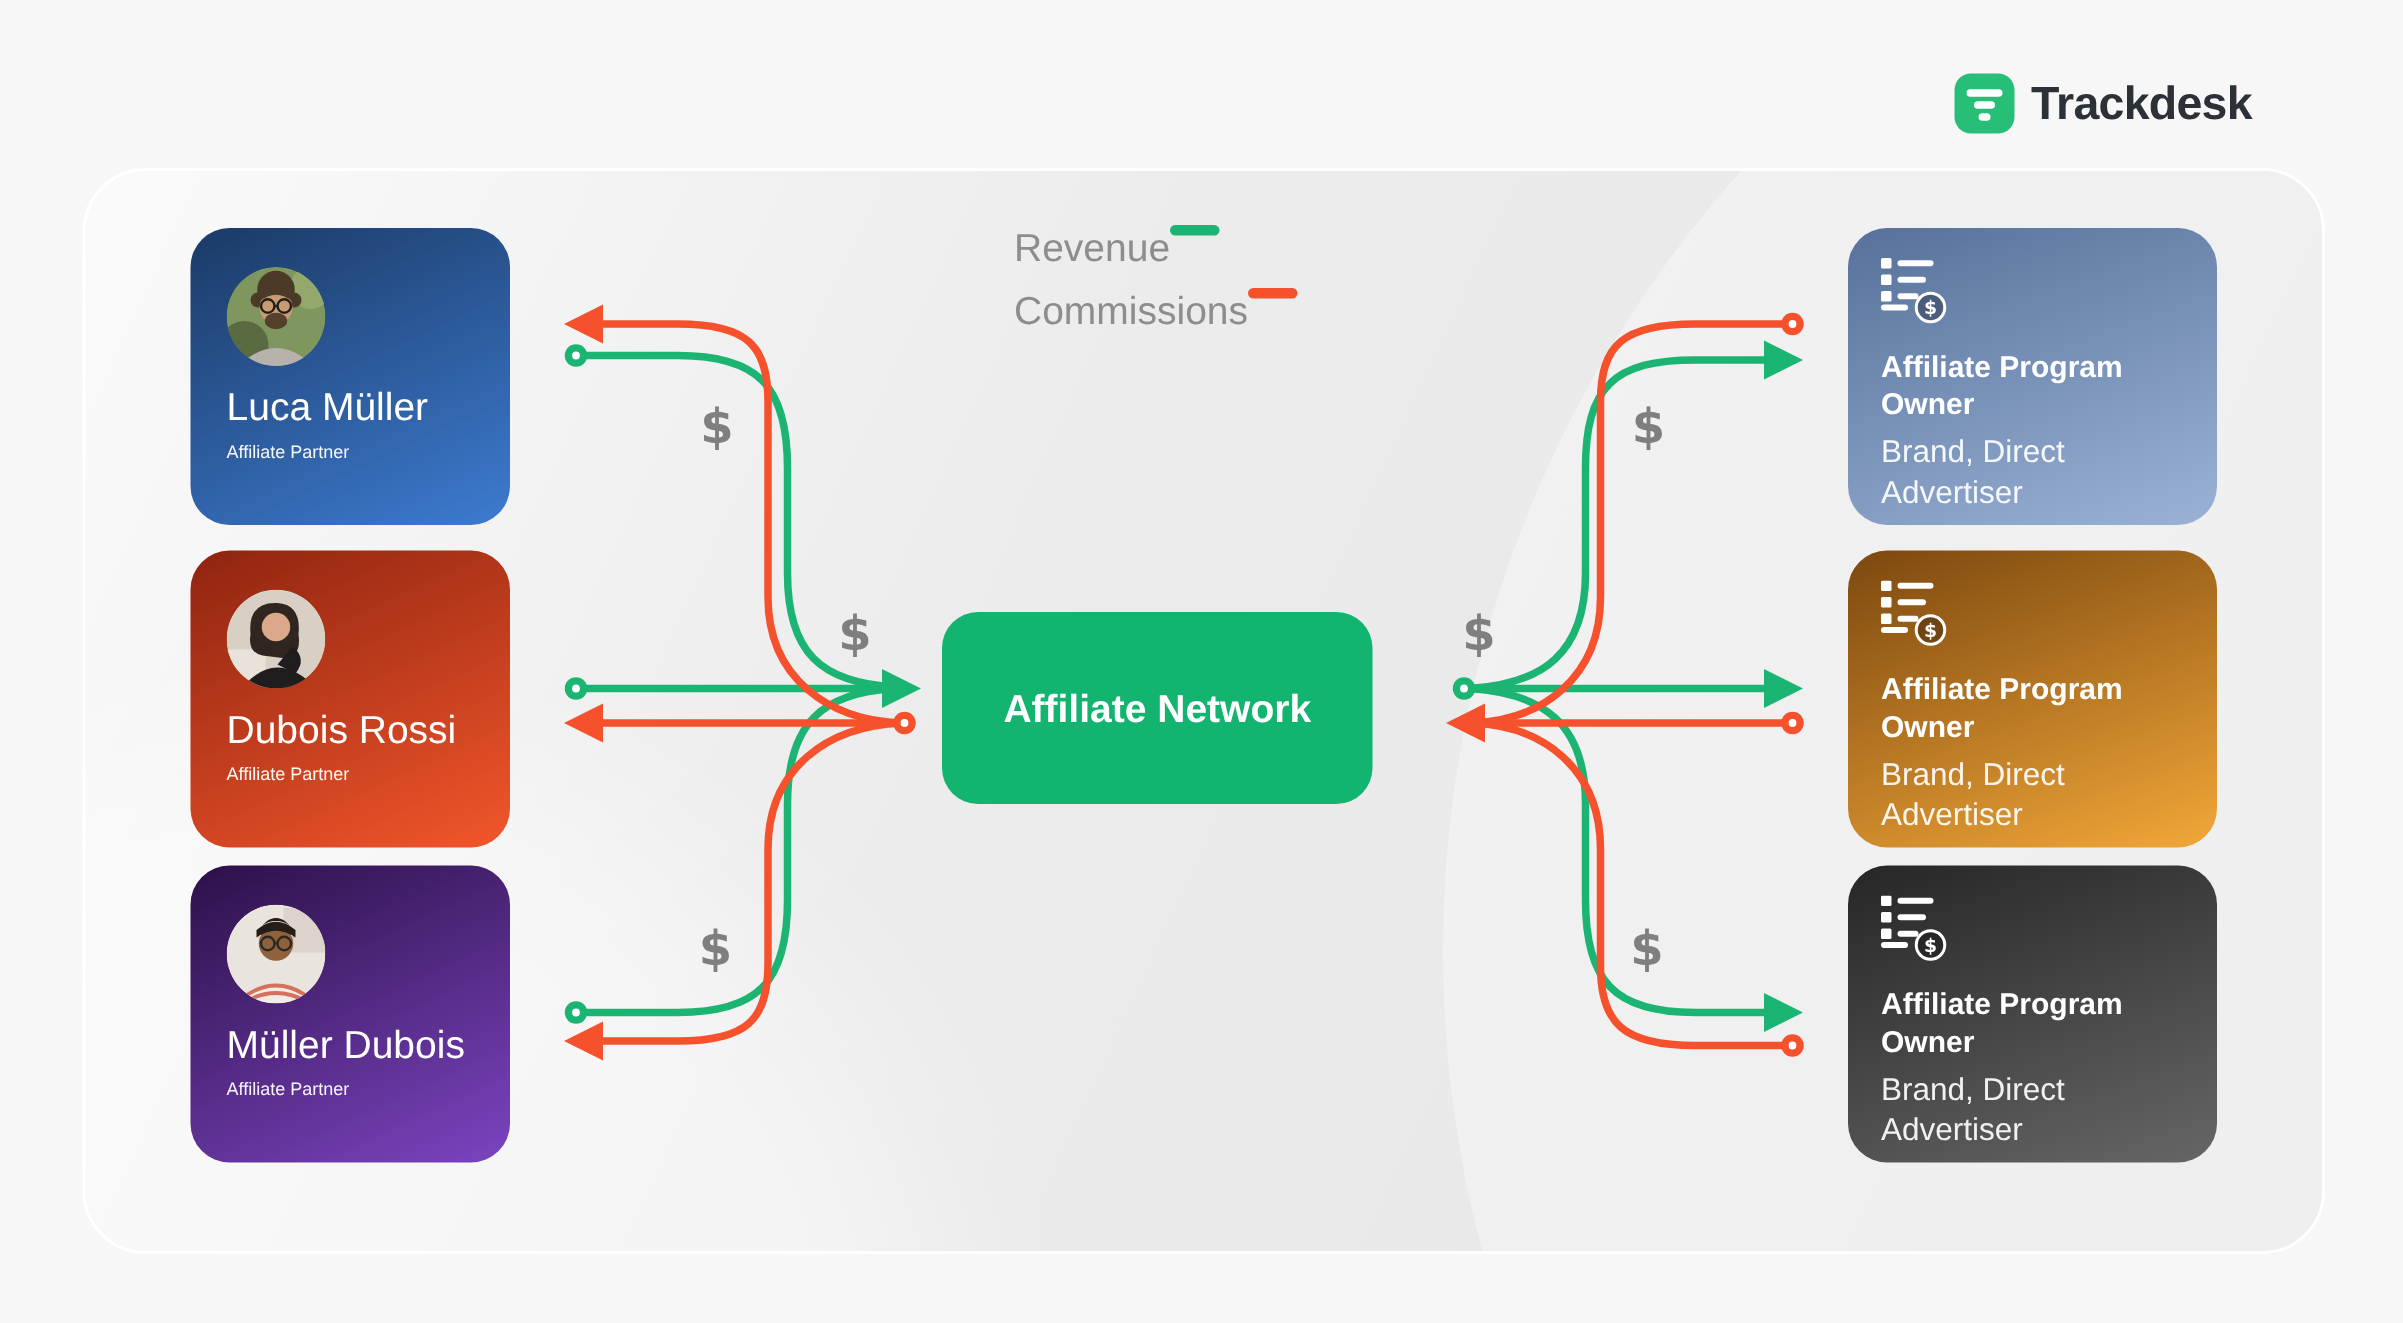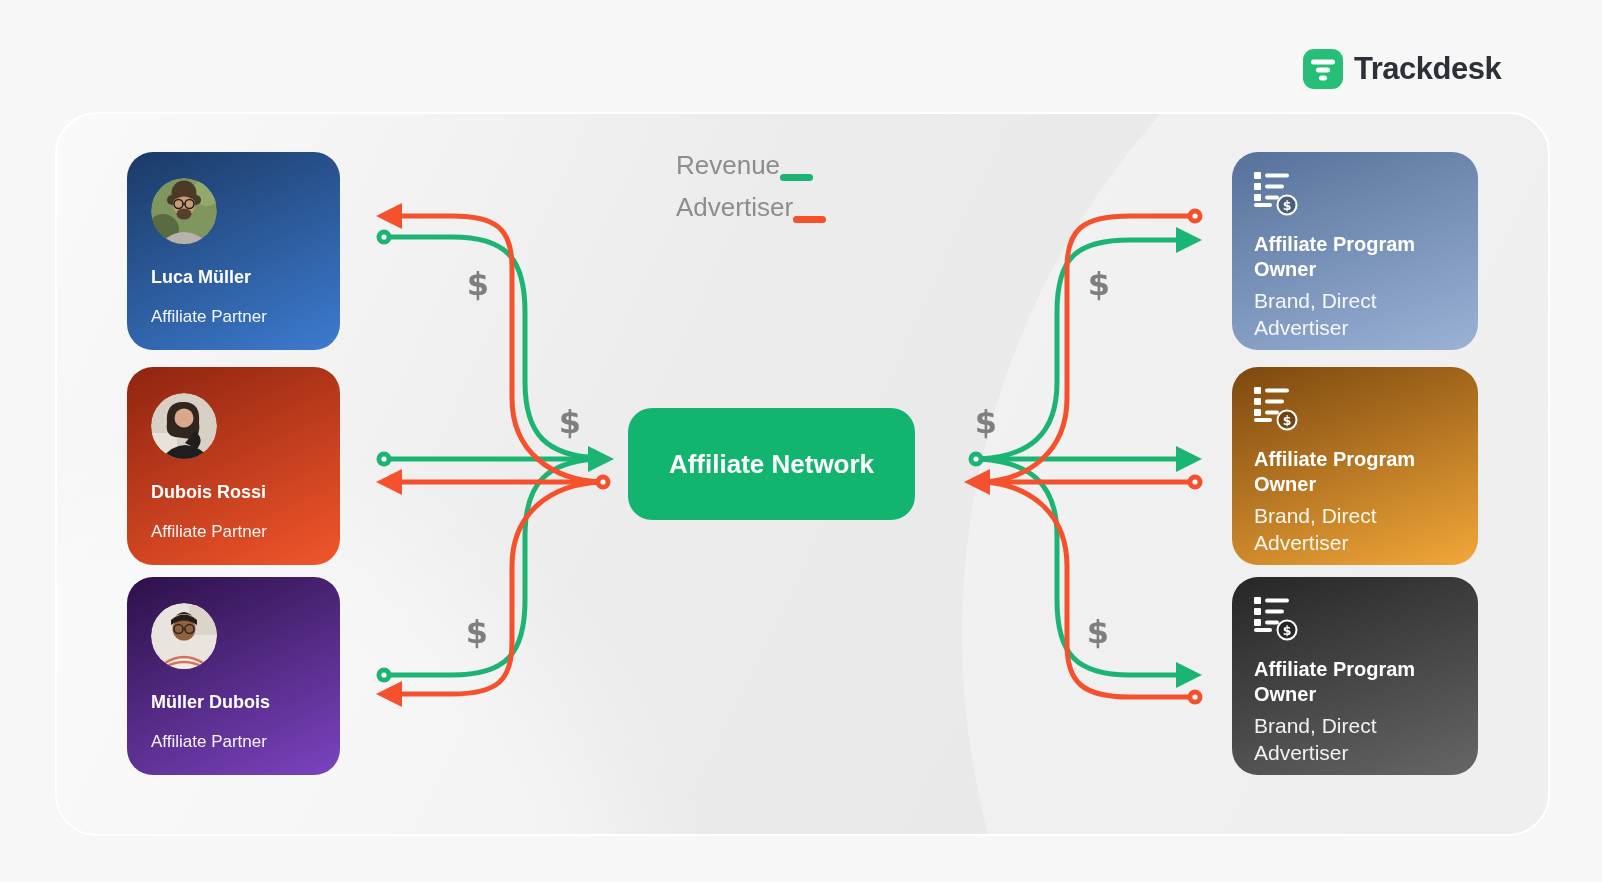--- a/index.html
+++ b/index.html
@@ -16,42 +16,42 @@
   .panel{position:absolute;left:55px;top:112px;width:1495px;height:724px;border-radius:42px;
          background:linear-gradient(115deg,#fafafa 0%,#ececed 40%,#e6e6e7 100%);
          border:2px solid #ffffff;box-sizing:border-box;overflow:hidden;}
   .swoosh-right{position:absolute;left:905px;top:-260px;width:1560px;height:1560px;
                 border-radius:50%;background:rgba(255,255,255,0.35);}
   .swoosh-left{position:absolute;left:-320px;top:380px;width:900px;height:900px;
                border-radius:50%;background:rgba(255,255,255,0.45);filter:blur(60px);}
 
   
   .legend{position:absolute;left:676px;top:150px;display:flex;flex-direction:column;gap:11px;}
-  .legend-row{display:flex;align-items:flex-end;}
+  .legend-row{display:flex;align-items:flex-start;}
   .legend-label{font-size:26px;color:#8D8D8D;}
   .dash{width:33px;height:7px;border-radius:4px;}
   .dash.rev{background:var(--revenue,#1CB473);}
   .dash.com{background:var(--commissions,#F4512C);}
 
   
   .acard{position:absolute;left:127px;width:213px;height:198px;border-radius:26px;
          padding:26px 24px;box-sizing:border-box;color:#fff;}
   .acard .avatar{width:66px;height:66px;border-radius:50%;overflow:hidden;}
-  .acard .name{margin-top:23px;font-size:18px;font-weight:700;white-space:nowrap;}
-  .acard .role{margin-top:19px;font-size:17px;color:rgba(255,255,255,0.95);}
+  .acard .name{margin-top:12px;font-size:26px;font-weight:400;white-space:nowrap;}
+  .acard .role{margin-top:7px;font-size:12px;color:rgba(255,255,255,0.95);}
 
   
   .ocard{position:absolute;left:1232px;width:246px;height:198px;border-radius:26px;
          padding:20px 22px;box-sizing:border-box;color:#fff;}
   .ocard .title{margin-top:12px;font-size:20px;font-weight:700;line-height:1.25;max-width:190px;}
   .ocard .subtitle{margin-top:6px;font-size:21px;line-height:1.28;max-width:150px;
                    color:rgba(255,255,255,0.92);}
 
   
-  .network{position:absolute;left:628px;top:408px;width:287px;height:112px;border-radius:24px;
+  .network{position:absolute;left:628px;top:408px;width:287px;height:128px;border-radius:24px;
            background:var(--brand,#12B470);display:flex;align-items:center;justify-content:center;}
   .network-label{font-size:26px;font-weight:700;color:#fff;white-space:nowrap;}
 
   
   .flow-svg{position:absolute;left:0;top:0;pointer-events:none;}
   .rev{stroke:var(--revenue,#1CB473);stroke-width:5;fill:none;stroke-linecap:round;}
   .com{stroke:var(--commissions,#F4512C);stroke-width:5;fill:none;stroke-linecap:round;}
   .rev-fill{fill:var(--revenue,#1CB473);}
   .com-fill{fill:var(--commissions,#F4512C);}
 
@@ -78,21 +78,21 @@
     </div>
     <div class="brand-name">Trackdesk</div>
   </div>
 
   <div class="legend">
     <div class="legend-row">
       <span class="legend-label">Revenue</span>
       <span class="dash rev"></span>
     </div>
     <div class="legend-row">
-      <span class="legend-label">Advertiser</span>
+      <span class="legend-label">Commissions</span>
       <span class="dash com"></span>
     </div>
   </div>
 
   <svg class="flow-svg" width="1602" height="882" viewBox="0 0 1602 882">
 
     <path class="rev" d="M 388 237 H 452 C 506 237 525 258 525 312 V 382 C 525 436 548 455 596 458"></path>
     <path class="rev" d="M 388 459 H 596"></path>
     <path class="rev" d="M 388 675 H 452 C 506 675 525 654 525 600 V 536 C 525 482 548 462 596 459"></path>
     <polygon class="rev-fill" points="614,459 588,446 588,472"></polygon>

